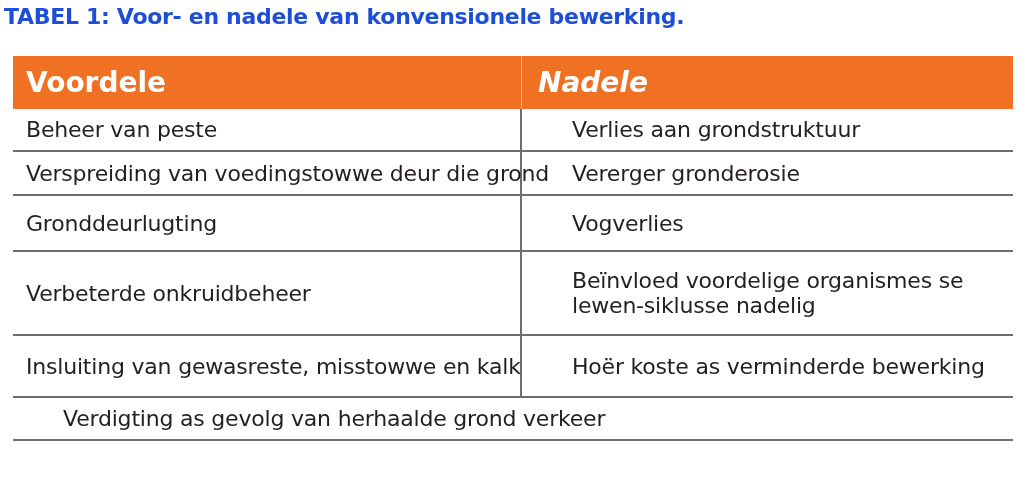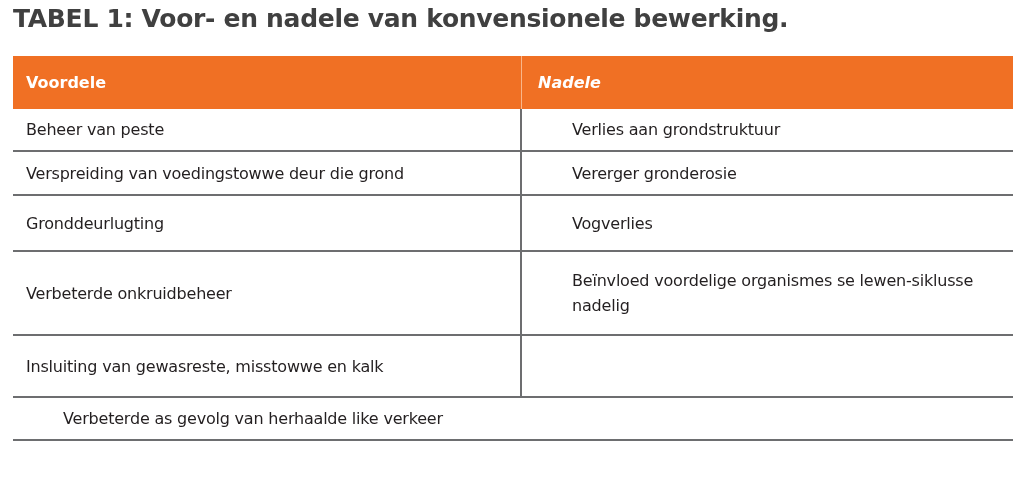--- a/index.html
+++ b/index.html
@@ -1,27 +1,27 @@
 <!DOCTYPE html>
 <html><head>
   <meta charset="utf-8">
   <style>
     html, body { margin: 0; padding: 0; background: #ffffff; }
     body { width: 1024px; height: 481px; position: relative; overflow: hidden;
            font-family: "DejaVu Sans", sans-serif; color: #231f20; }
-    .title { position: absolute; left: 13px; top: 4px; font-size: 25px; font-weight: bold;
-             letter-spacing: -0.3px; color: #404040; white-space: nowrap; }
+    .title { position: absolute; left: 4px; top: 4px; font-size: 22px; font-weight: bold;
+             letter-spacing: -0.3px; color: #1d4ed8; white-space: nowrap; }
     .table { position: absolute; left: 13px; top: 56px; width: 1000px; }
     .hdr { display: flex; height: 53px; background: #f07024; }
-    .hdr .cell { color: #ffffff; font-size: 16px; font-weight: bold; display: flex; align-items: center;
+    .hdr .cell { color: #ffffff; font-size: 28px; font-weight: bold; display: flex; align-items: center;
                  padding-left: 13px; box-sizing: border-box; }
     .hdr .cell.left { width: 509px; border-right: 1px solid #f9b68a; }
     .hdr .cell.right { flex: 1; padding-left: 16px; font-style: italic; }
     .row { display: flex; border-bottom: 2px solid #6d6e70; box-sizing: border-box; }
-    .row .cell { font-size: 16px; line-height: 25px; padding-left: 13px; padding-right: 12px;
+    .row .cell { font-size: 22px; line-height: 25px; padding-left: 13px; padding-right: 12px;
                  box-sizing: border-box; display: flex; align-items: center; letter-spacing: -0.2px; }
     .row .cell.left { width: 509px; border-right: 2px solid #6d6e70; white-space: nowrap; }
     .row .cell.right { flex: 1; padding-left: 16px; margin-left: 34px; }
     .row .cell span { display: block; }
   </style>
 </head>
 <body>
 
 <div class="title">TABEL 1: Voor- en nadele van konvensionele bewerking.</div>
 
@@ -60,19 +60,22 @@
         <span>Verbeterde onkruidbeheer</span>
       </div>
     <div class="cell right">
         <span>Beïnvloed voordelige organismes se lewen-siklusse nadelig</span>
       </div>
   </div>
   <div class="row" style="height:62px">
     <div class="cell left">
         <span>Insluiting van gewasreste, misstowwe en kalk</span>
       </div>
+    <div class="cell right">
+        <span>Hoër koste as verminderde bewerking</span>
+      </div>
   </div>
   <div class="row" style="height:43px">
     <div class="cell right">
-        <span>Verbeterde as gevolg van herhaalde like verkeer</span>
+        <span>Verdigting as gevolg van herhaalde grond verkeer</span>
       </div>
   </div>
 </div>
 
 </body></html>

